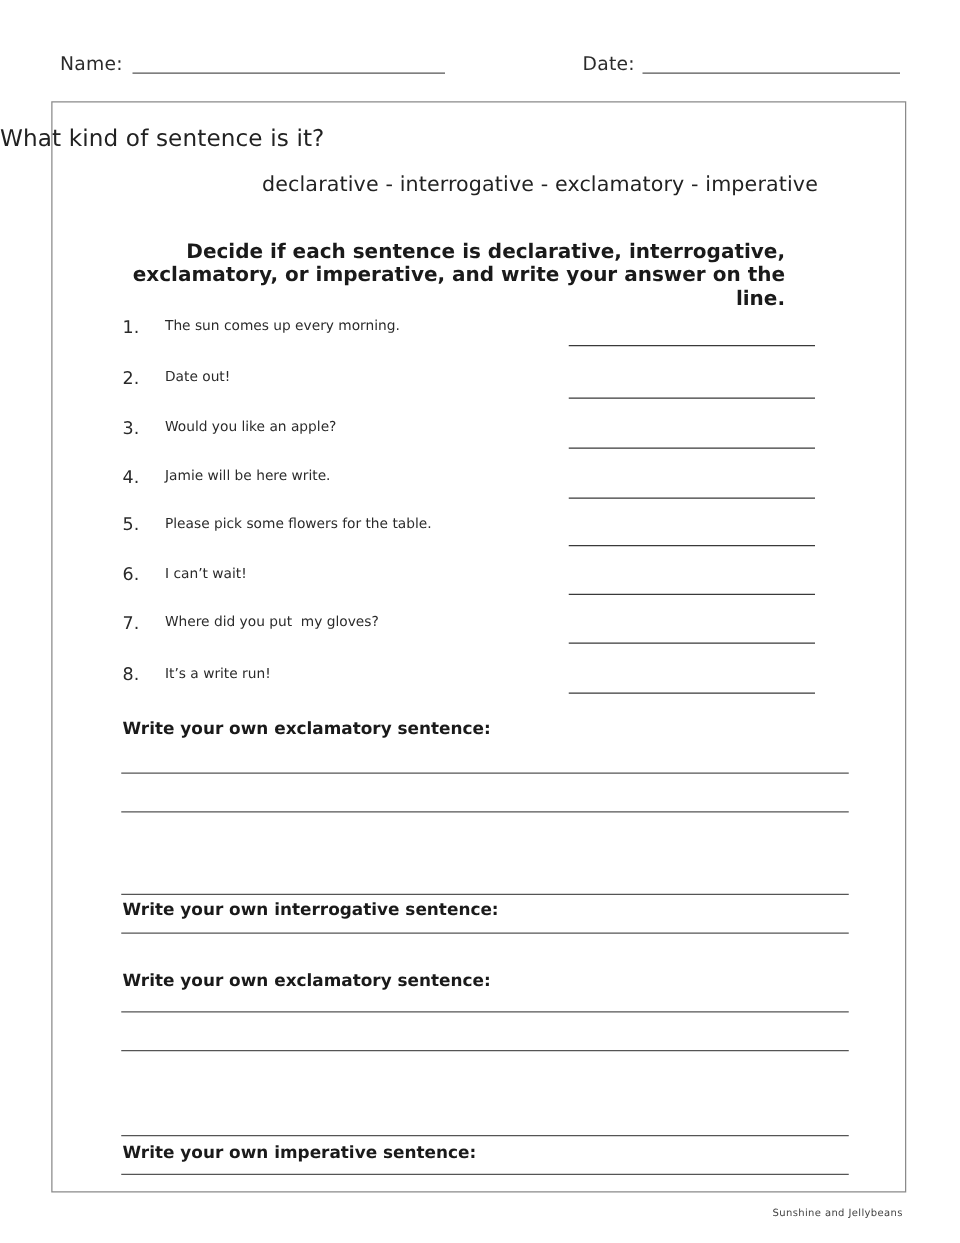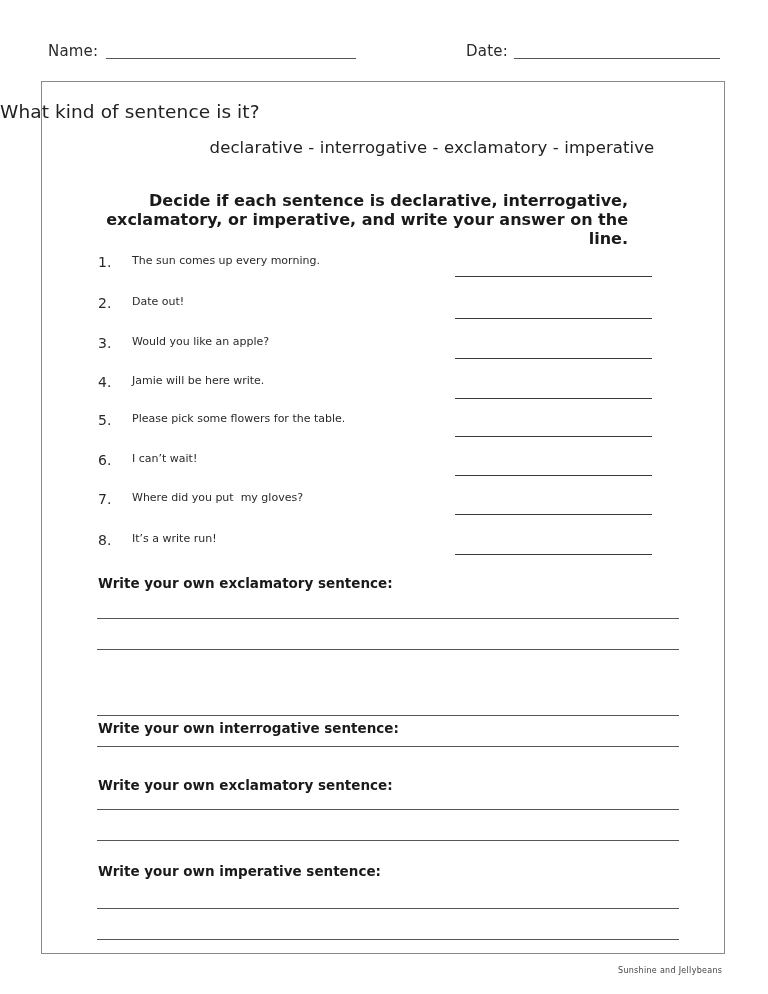--- a/index.html
+++ b/index.html
@@ -158,17 +158,17 @@
 <div class="abs write-line" style="top:649px;"></div>
 
 <div class="abs prompt" style="top:680px;margin-top:40px;">Write your own interrogative sentence:</div>
 <div class="abs write-line" style="top:715px;"></div>
 <div class="abs write-line" style="top:746px;"></div>
 
 <div class="abs prompt" style="top:765px;margin-top:12px;">Write your own exclamatory sentence:</div>
 <div class="abs write-line" style="top:809px;"></div>
 <div class="abs write-line" style="top:840px;"></div>
 
-<div class="abs prompt" style="top:863px;">Write your own imperative sentence:</div>
+<div class="abs prompt" style="top:914px;">Write your own imperative sentence:</div>
 <div class="abs write-line" style="top:908px;"></div>
 <div class="abs write-line" style="top:939px;"></div>
 
 <div class="abs footer">Sunshine and Jellybeans</div>
 
 </body></html>

